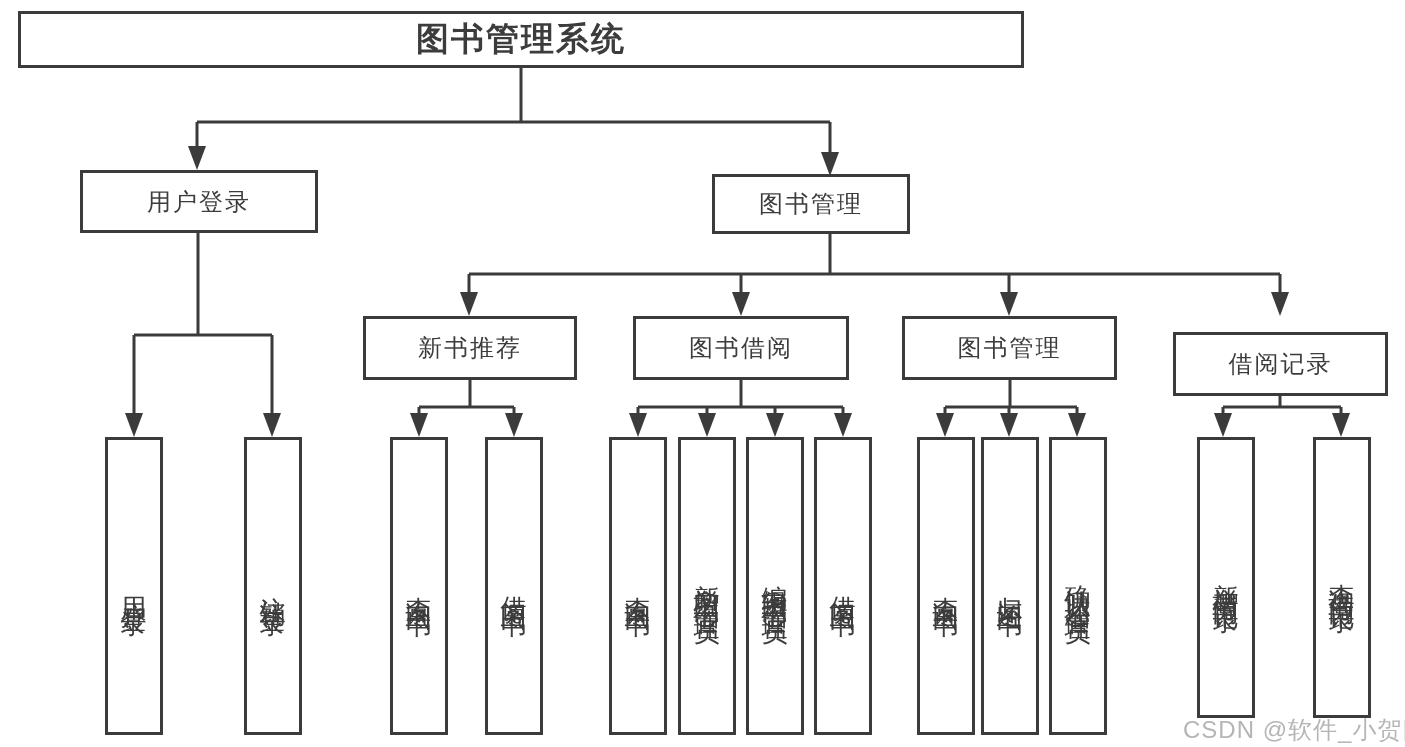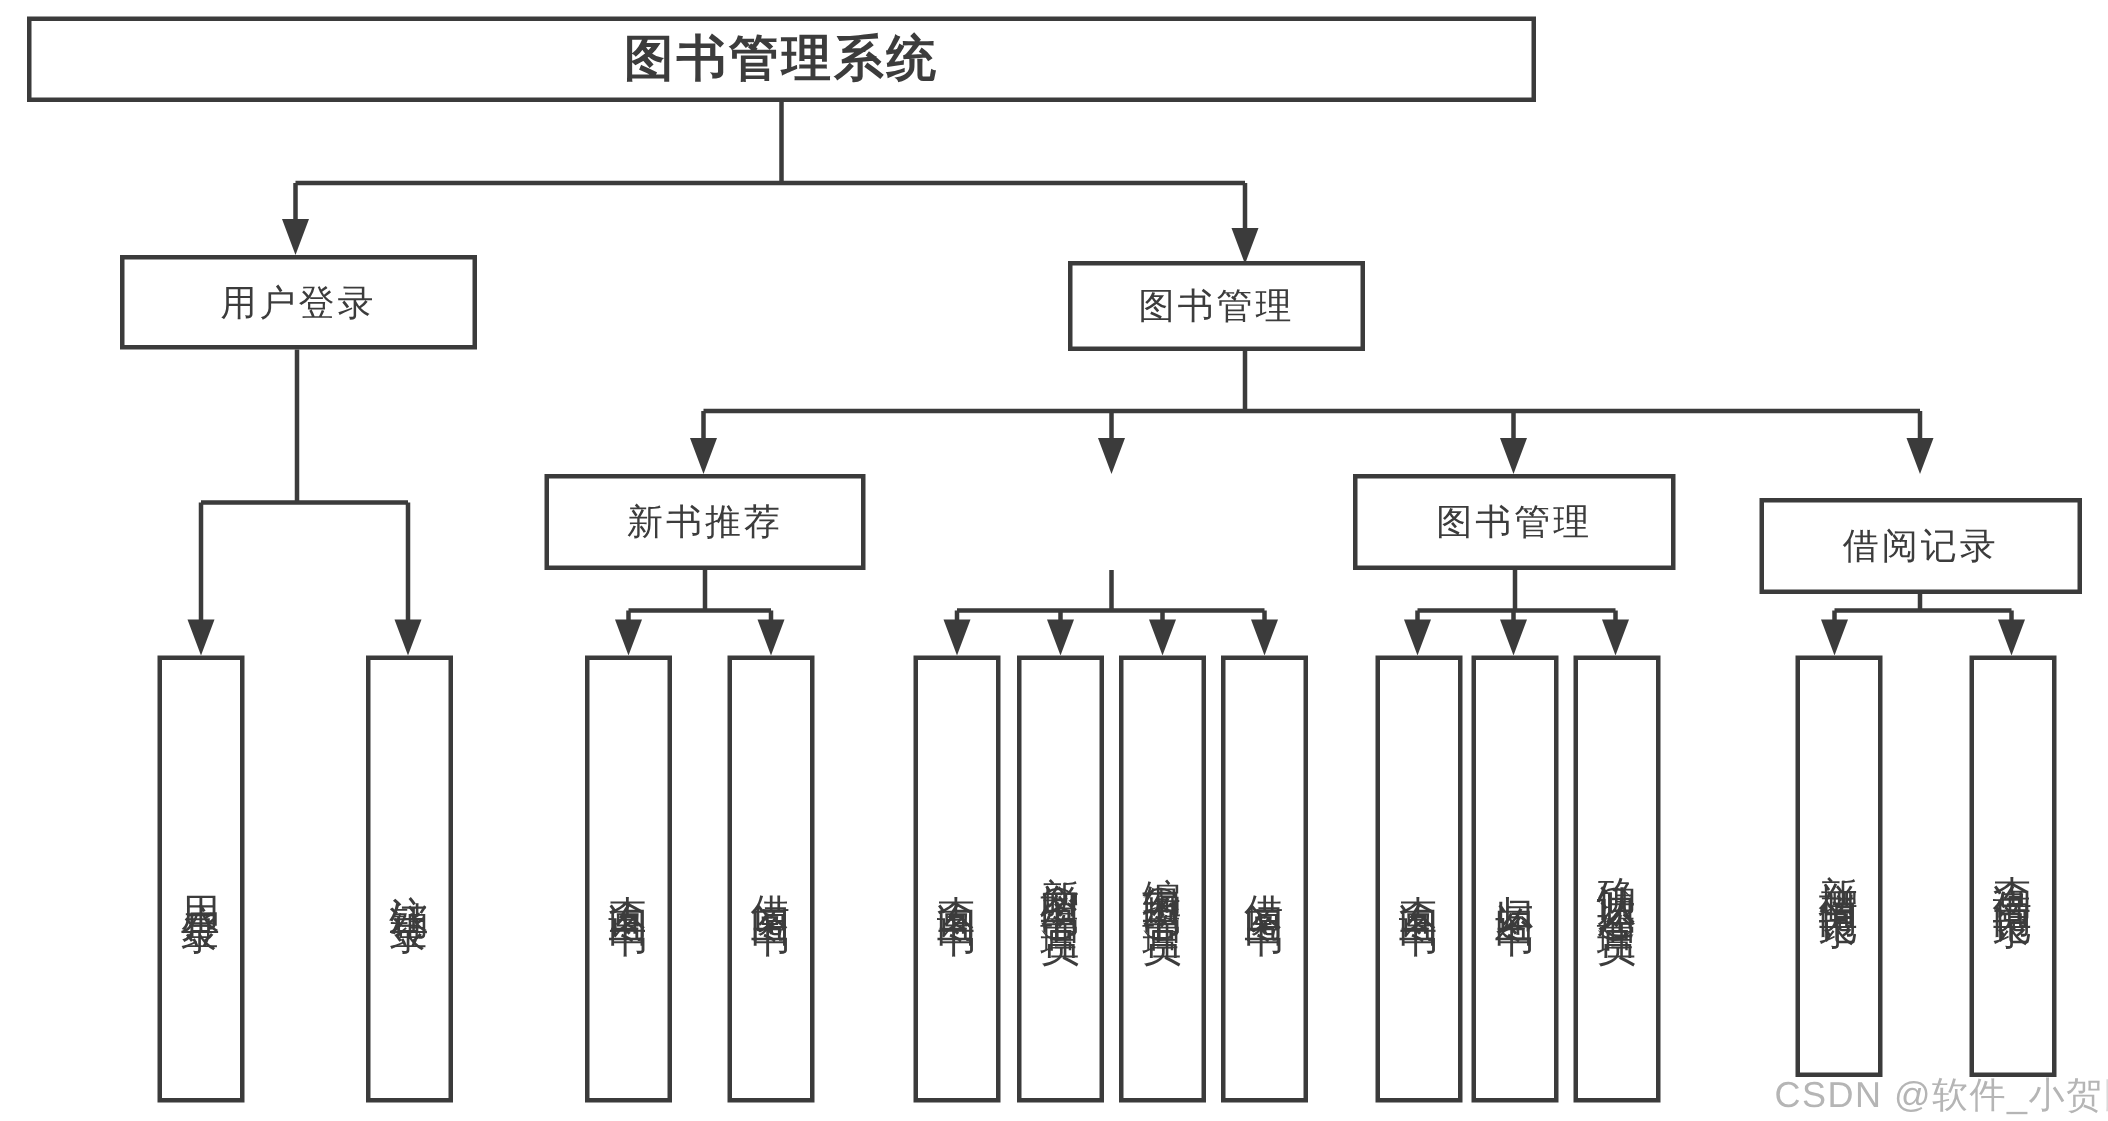--- a/index.html
+++ b/index.html
@@ -99,20 +99,23 @@
   <div class="box" style="left:80px; top:170px; width:238px; height:63px;">
     <span>用户登录</span>
   </div>
   <div class="box" style="left:712px; top:174px; width:198px; height:60px;">
     <span>图书管理</span>
   </div>
 
   <div class="box" style="left:363px; top:316px; width:214px; height:64px;text-align:center;">
     <span>新书推荐</span>
   </div>
+  <div class="box" style="left:633px; top:316px; width:216px; height:64px;">
+    <span>图书借阅</span>
+  </div>
   <div class="box" style="left:902px; top:316px; width:215px; height:64px;">
     <span>图书管理</span>
   </div>
   <div class="box" style="left:1173px; top:332px; width:215px; height:64px;">
     <span>借阅记录</span>
   </div>
 
   <div class="leaf" style="left:105px;">
     <span>用户登录</span>
   </div>

